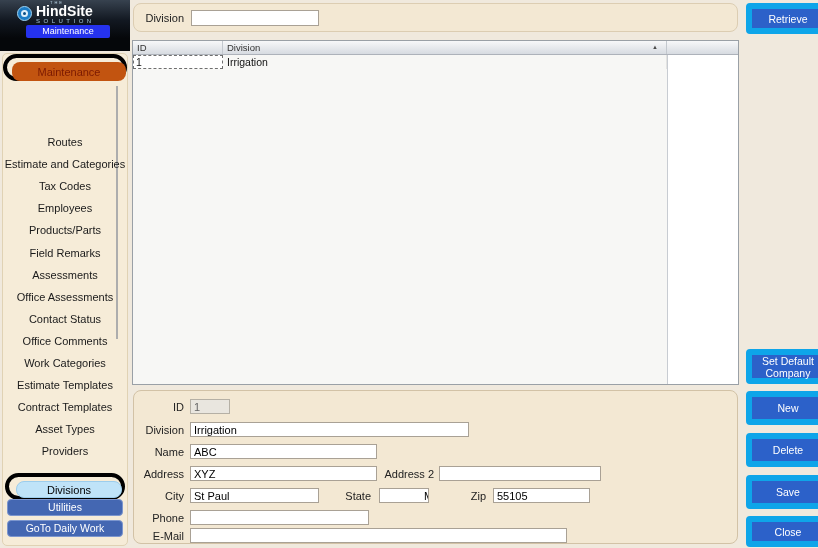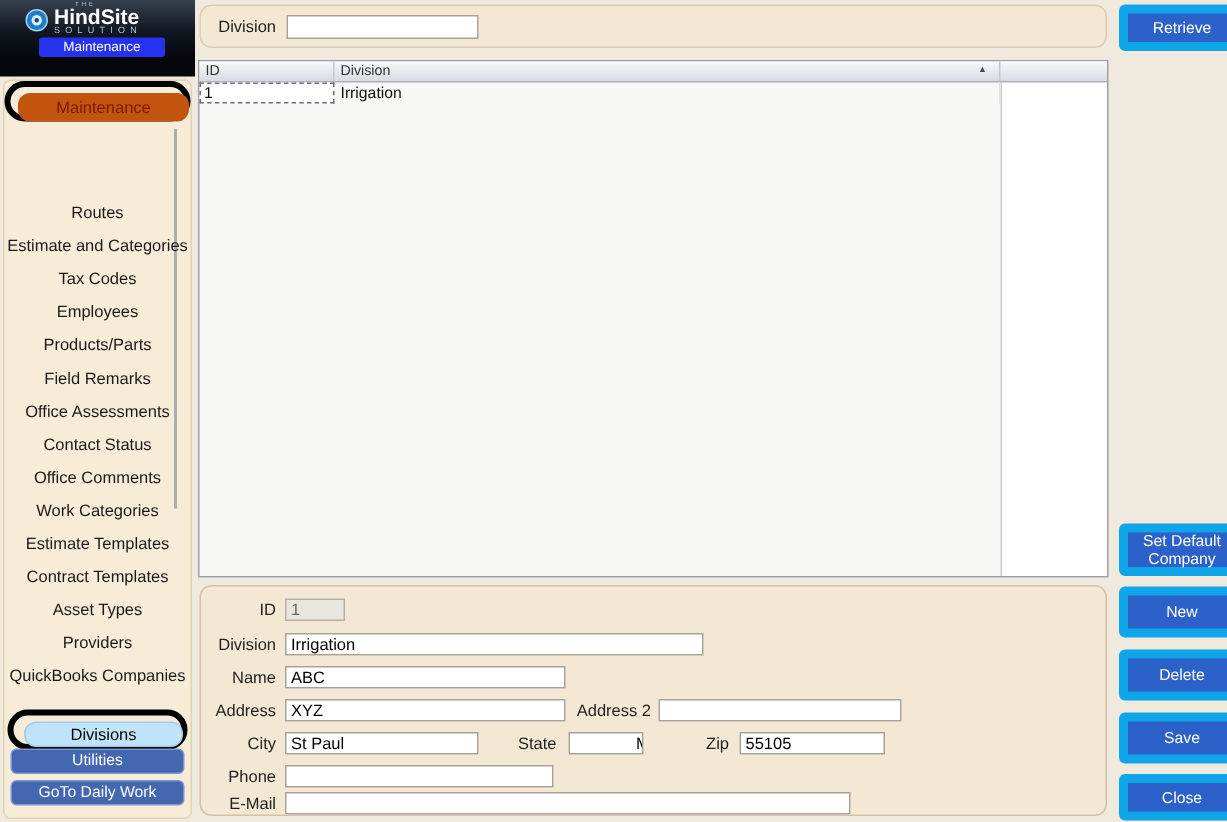--- a/index.html
+++ b/index.html
@@ -125,29 +125,29 @@
       <div class="pill-maint">Maintenance</div>
     </div>
 
     <div class="sb-items">
       <div class="sb-item">Routes</div>
       <div class="sb-item">Estimate and Categories</div>
       <div class="sb-item">Tax Codes</div>
       <div class="sb-item">Employees</div>
       <div class="sb-item">Products/Parts</div>
       <div class="sb-item">Field Remarks</div>
+      <div class="sb-item">Assessments</div>
       <div class="sb-item">Office Assessments</div>
       <div class="sb-item">Contact Status</div>
       <div class="sb-item">Office Comments</div>
       <div class="sb-item">Work Categories</div>
       <div class="sb-item">Estimate Templates</div>
       <div class="sb-item">Contract Templates</div>
       <div class="sb-item">Asset Types</div>
       <div class="sb-item">Providers</div>
-      <div class="sb-item">QuickBooks Companies</div>
     </div>
 
     <div class="ring ring-div">
       <div class="pill-div">Divisions</div>
     </div>
 
     <div class="sb-buttons">
       <div class="sb-btn">Utilities</div>
       <div class="sb-btn">GoTo Daily Work</div>
 

